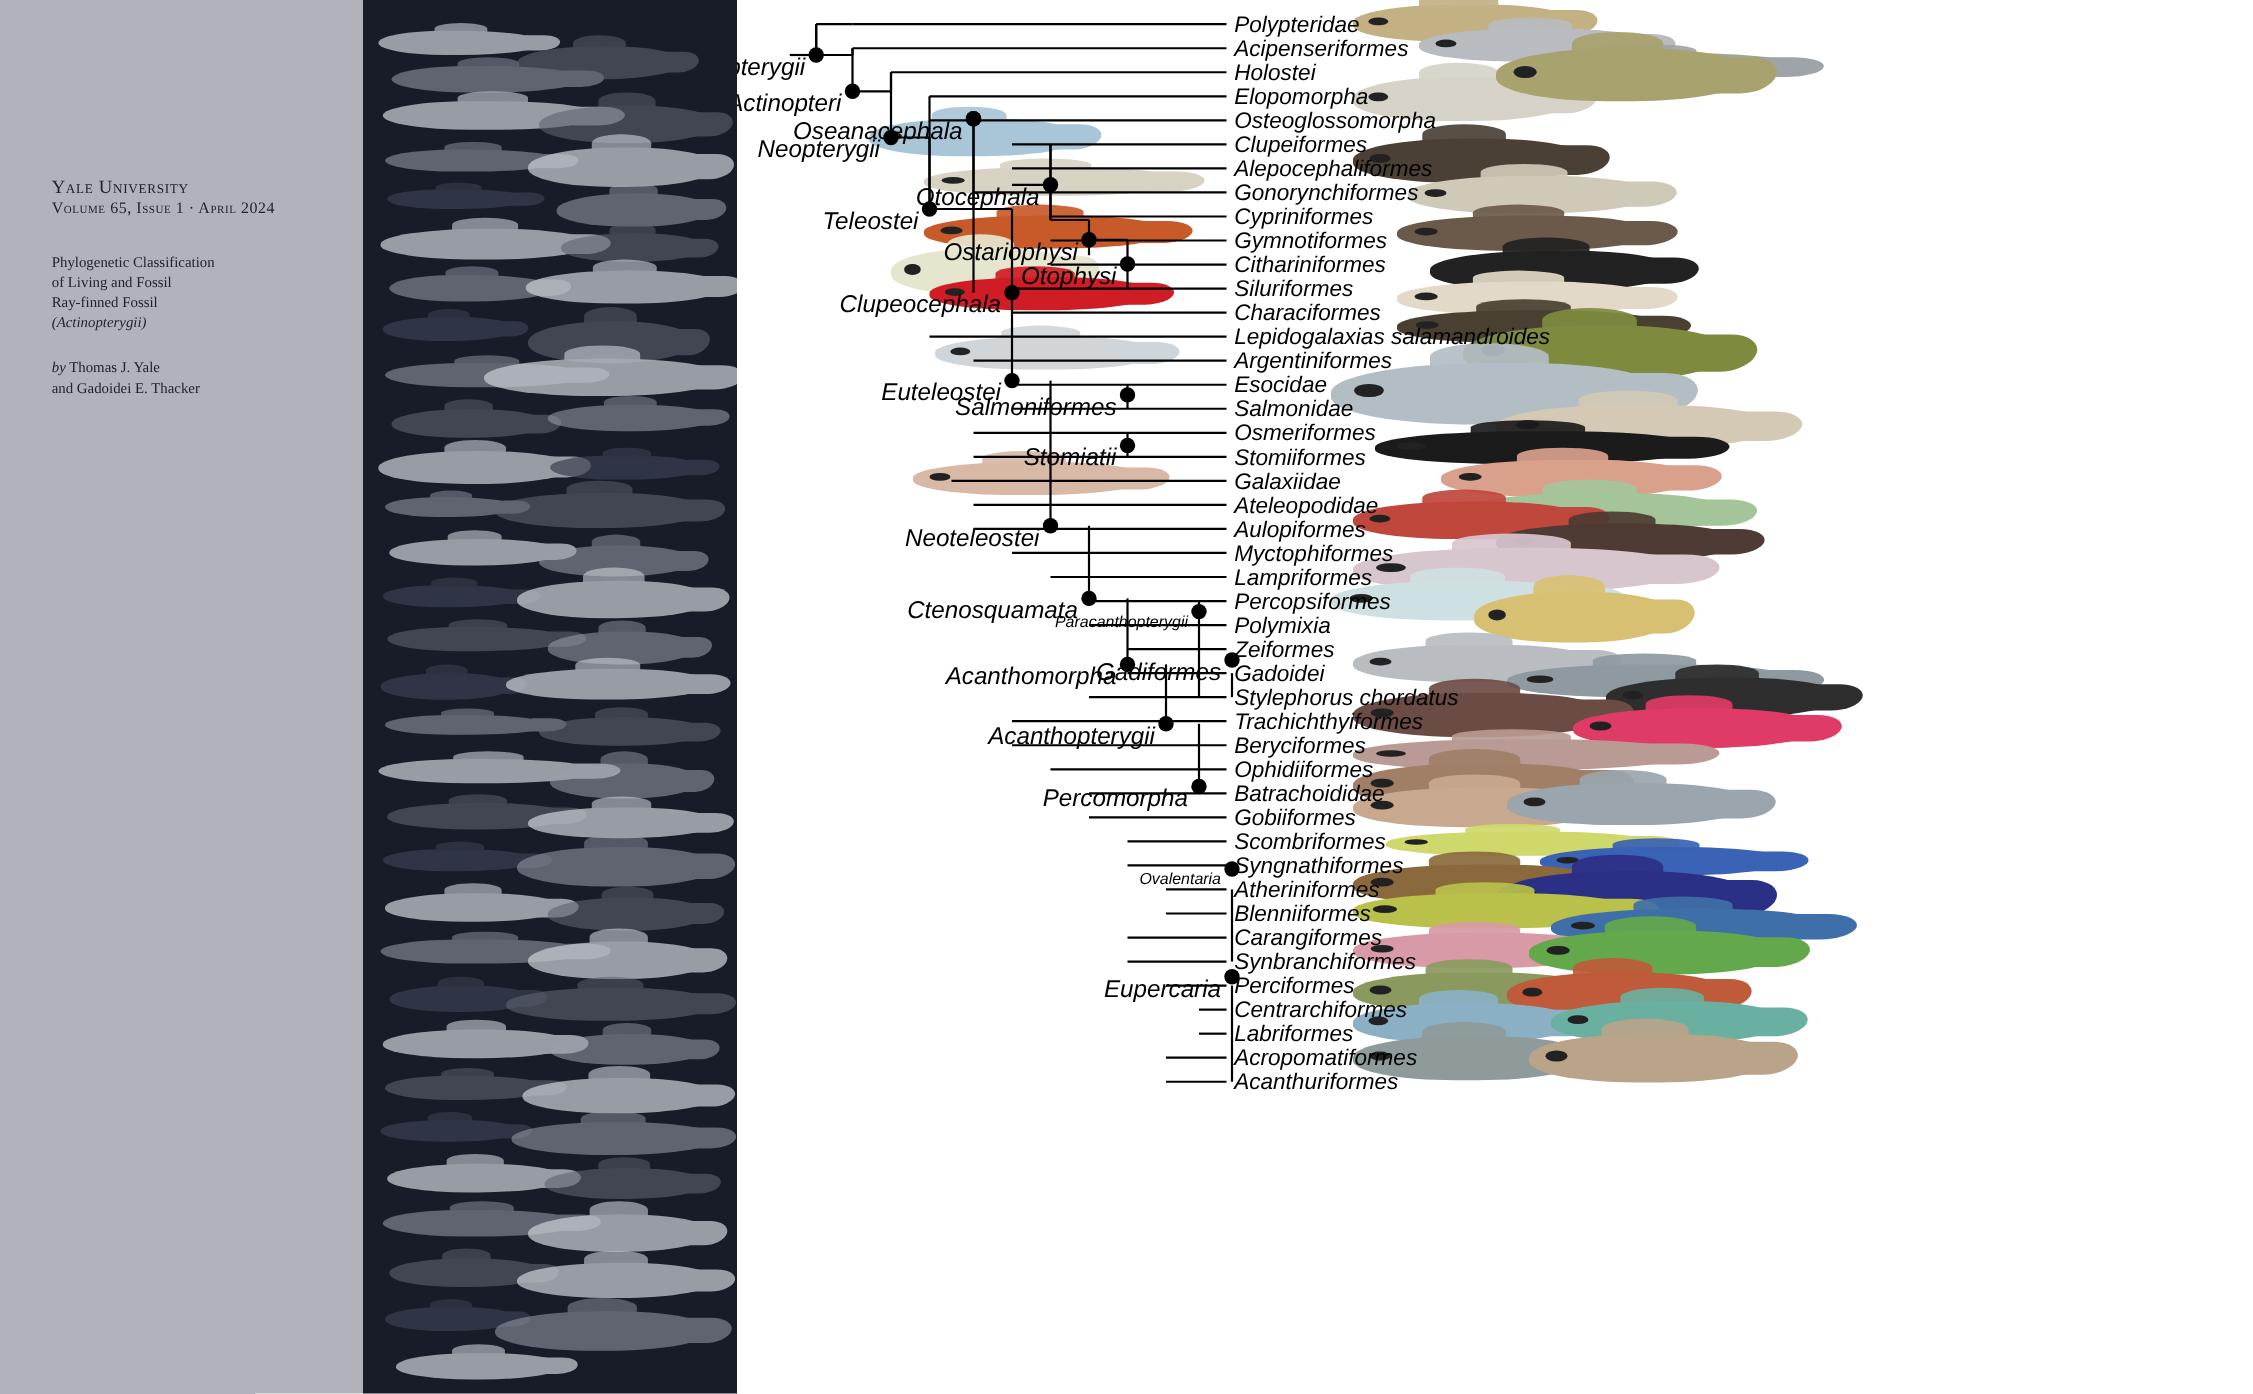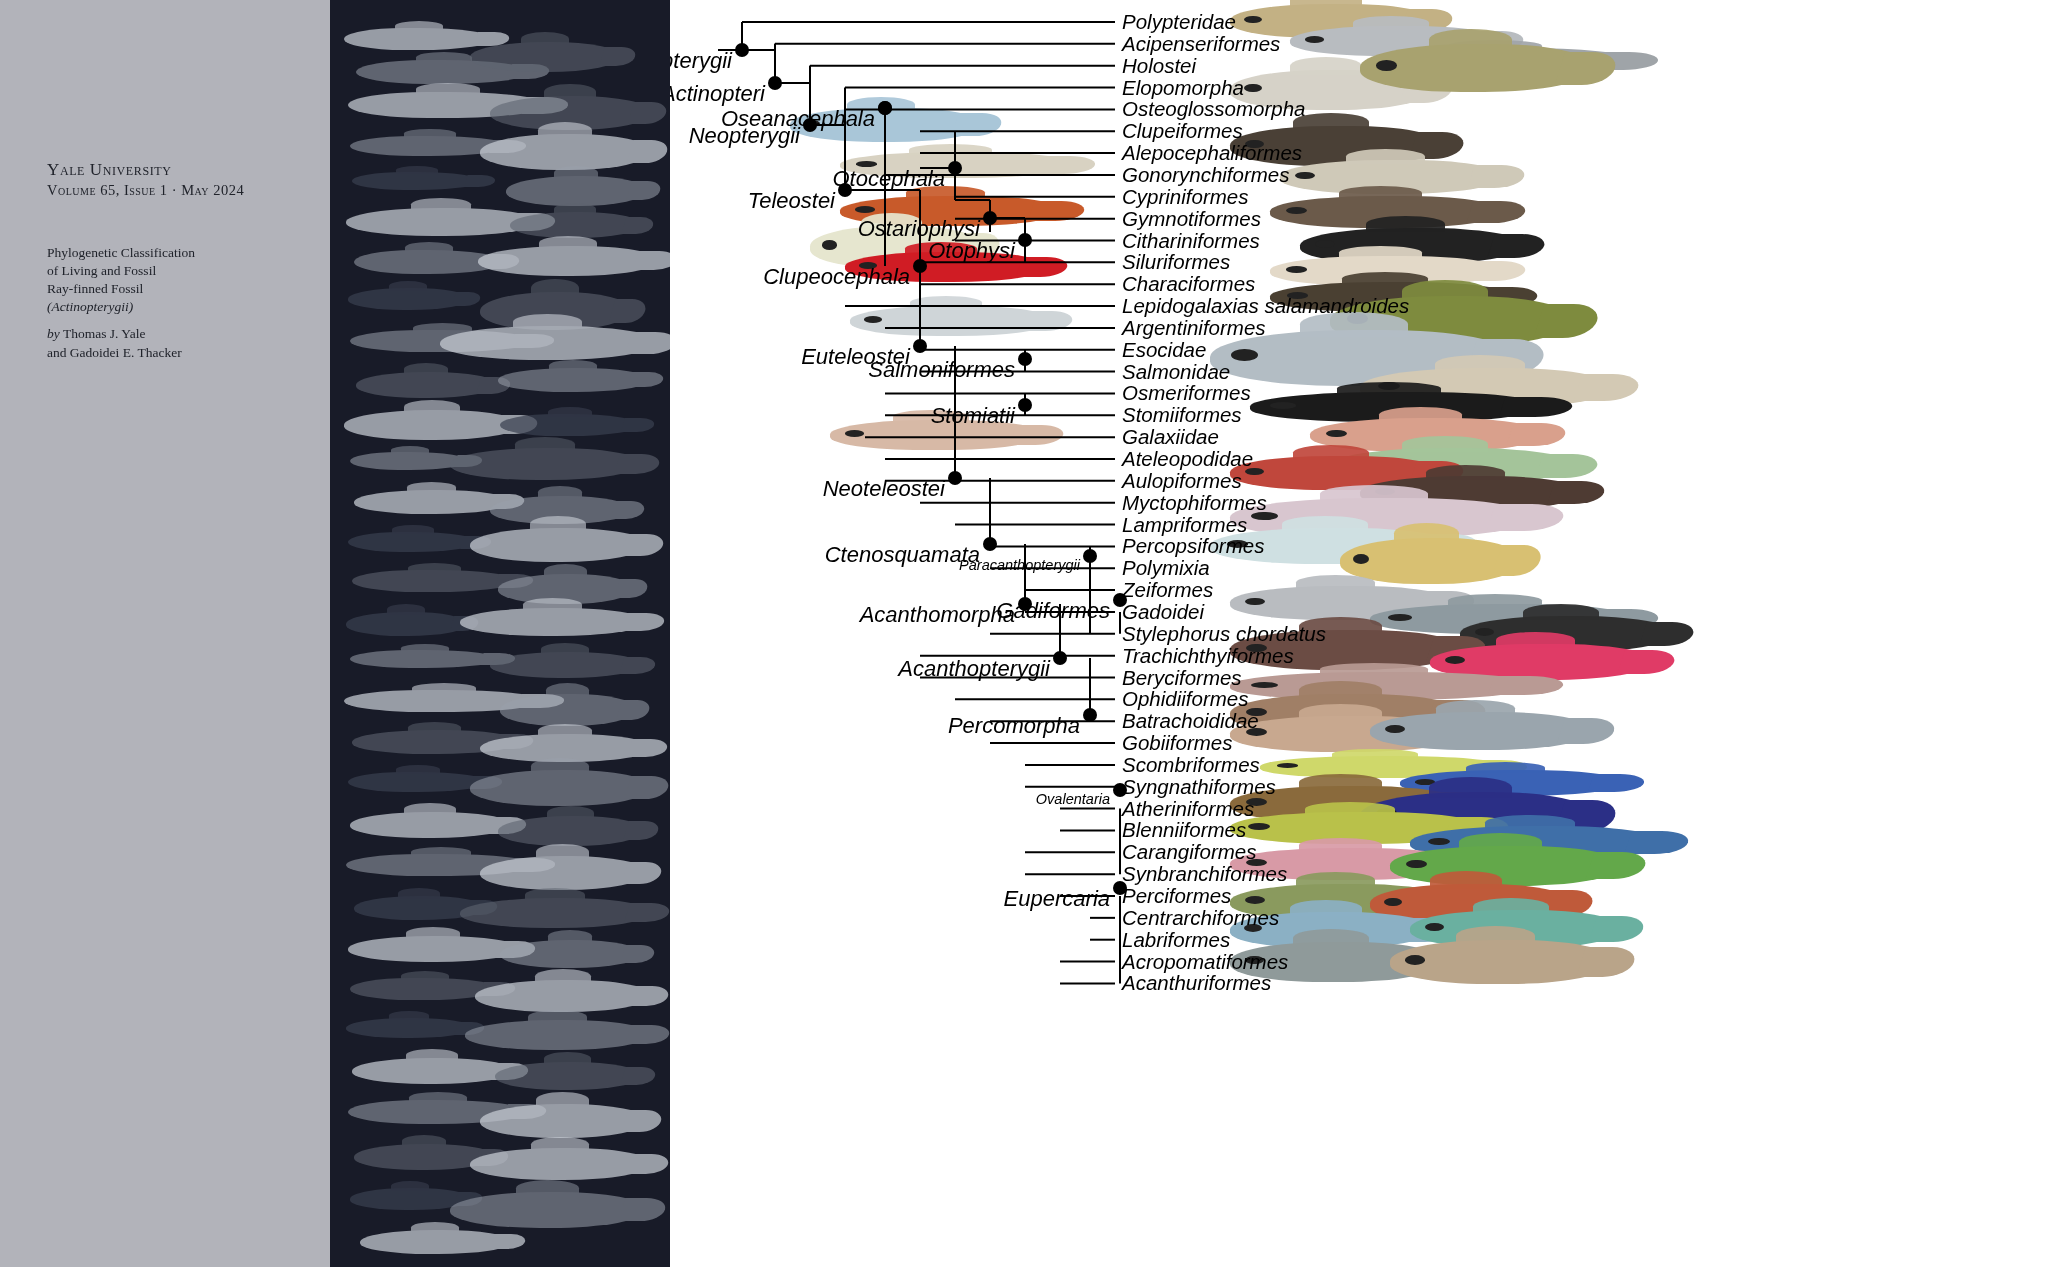--- a/index.html
+++ b/index.html
@@ -28,21 +28,21 @@
     font-family:"Liberation Serif", serif;
     font-size:17px;color:#20232b;letter-spacing:0.6px;
   }
   .issue{
     position:absolute;top:182px;left:1px;
     font-family:"Liberation Serif", serif;
     font-size:14.5px;color:#20232b;letter-spacing:0.5px;
   }
   .smallcaps{font-variant:small-caps;}
   .subject{
-    position:absolute;top:244px;left:1px;width:250px;
+    position:absolute;top:230px;left:1px;width:250px;
     font-family:"Liberation Serif", serif;
     font-size:13.5px;line-height:1.33;color:#20232b;
   }
   .subject .ital{font-style:italic;}
   .authors{
     position:absolute;top:325px;left:1px;width:250px;
     font-family:"Liberation Serif", serif;
     font-size:13.5px;line-height:1.38;color:#20232b;
   }
   .authors .ital{font-style:italic;}
@@ -114,21 +114,21 @@
 </head>
 <body>
 
 <div class="page">
 
   <div class="cover">
     <div class="cover-inner">
 
 
       <div class="university smallcaps">Yale University</div>
-      <div class="issue smallcaps">Volume 65, Issue 1 · May 2024</div>
+      <div class="issue smallcaps">Volume 65, Issue 1 · April 2024</div>
 
       <div class="subject">
         <div>Phylogenetic Classification</div>
         <div>of Living and Fossil</div>
         <div>Ray-finned Fossil</div>
         <div class="ital">(Actinopterygii)</div>
       </div>
 
       <div class="authors">
         <div><span class="ital">by</span> <span>Thomas J. Yale</span></div>

